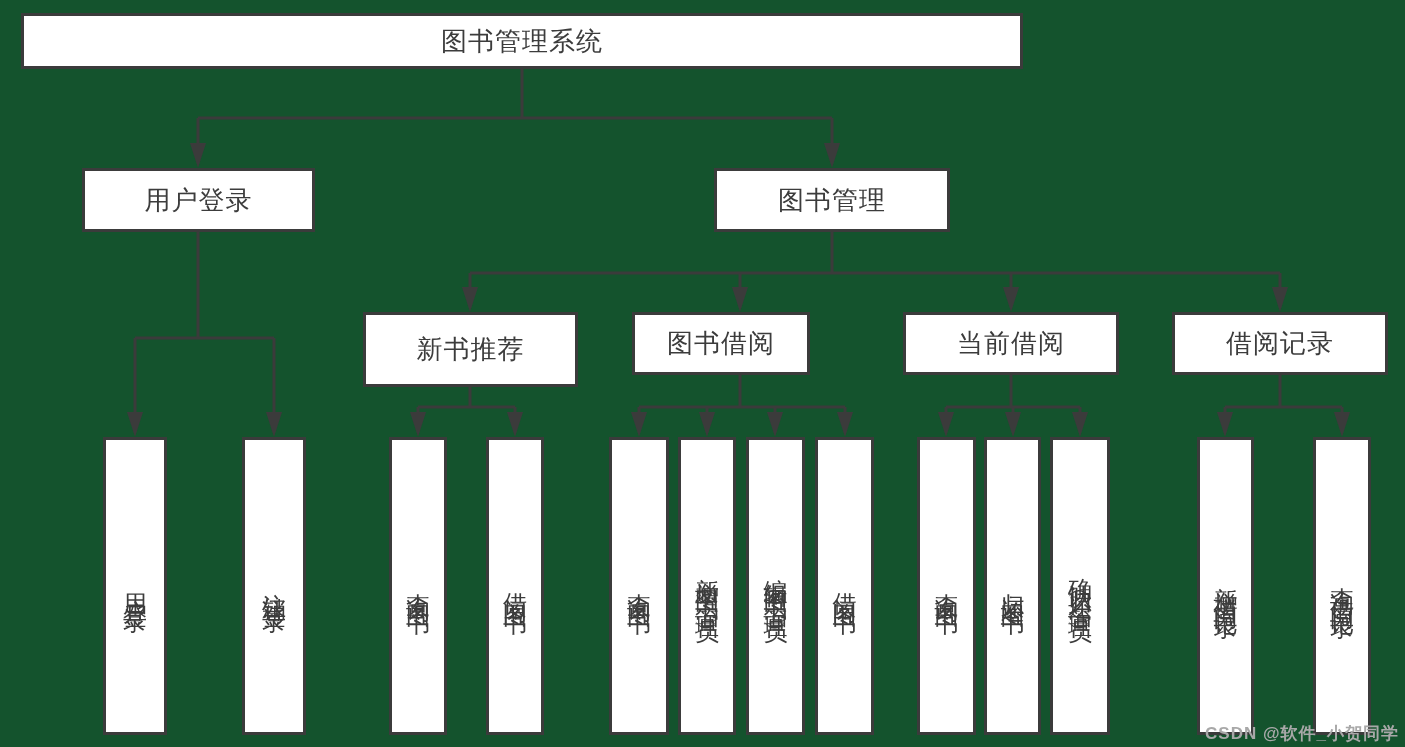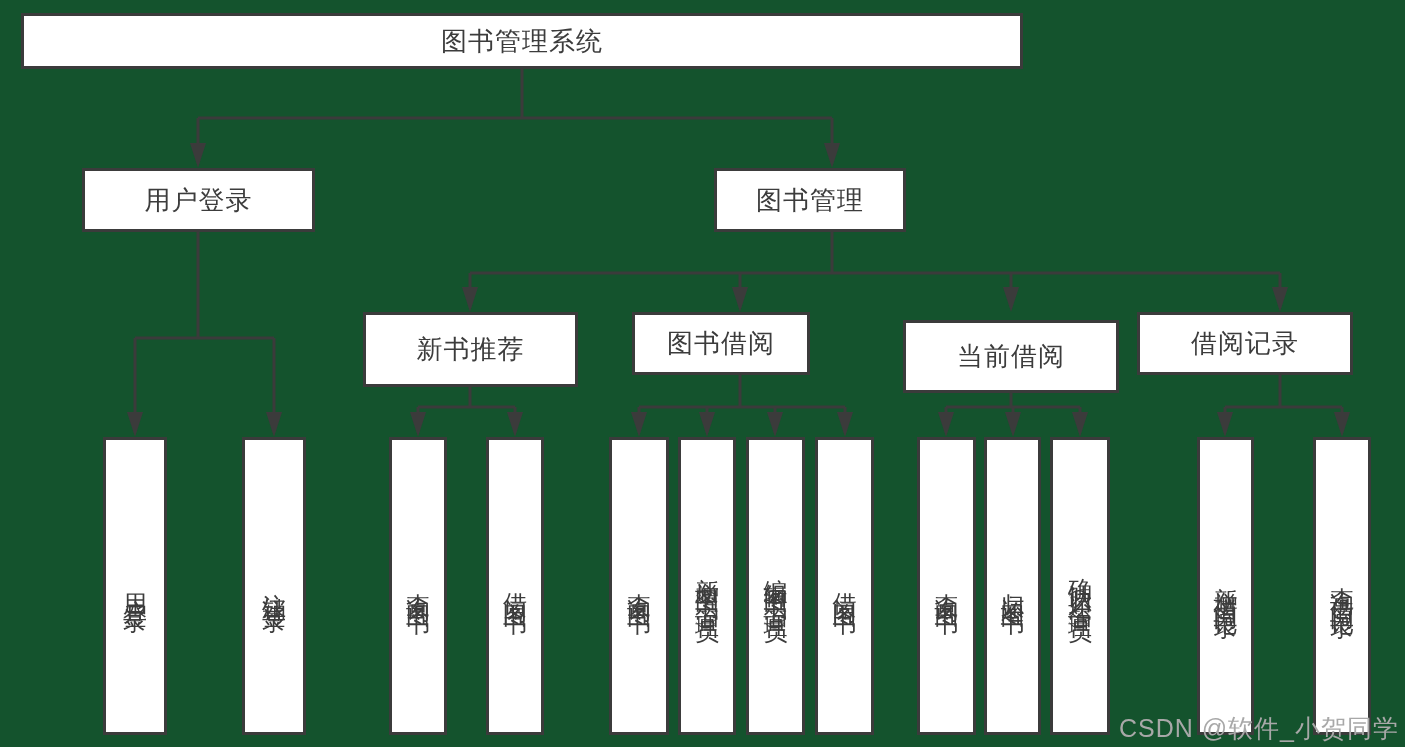--- a/index.html
+++ b/index.html
@@ -31,50 +31,51 @@
     font-size:24px;
     writing-mode:vertical-rl;
     text-orientation:mixed;
     letter-spacing:6px;
     line-height:1;
   }
   
   #n-root{left:21px;top:13px;width:1002px;height:56px;}
   
   #n-user-login{left:82px;top:168px;width:233px;height:64px;}
-  #n-book-mgmt{left:714px;top:168px;width:192px;height:64px;}
+  #n-book-mgmt{left:714px;top:168px;width:236px;height:64px;}
   
   #n-new-book-rec{left:363px;top:312px;width:215px;height:75px;}
   #n-book-borrow{left:632px;top:312px;width:178px;height:63px;}
-  #n-current-borrow{left:903px;top:312px;width:216px;height:73px;margin-top:8px;}
-  #n-borrow-record{left:1137px;top:312px;width:216px;height:63px;}
+  #n-current-borrow{left:903px;top:312px;width:216px;height:63px;}
+  #n-borrow-record{left:1172px;top:312px;width:216px;height:63px;}
   
   #n-leaf-user-login{left:103px;top:437px;width:64px;height:298px;}
   #n-leaf-logout{left:242px;top:437px;width:64px;height:298px;}
   #n-nbr-query{left:389px;top:437px;width:58px;height:298px;}
   #n-nbr-borrow{left:486px;top:437px;width:58px;height:298px;}
   #n-bb-query{left:609px;top:437px;width:60px;height:298px;}
   #n-bb-add{left:678px;top:437px;width:58px;height:298px;}
   #n-bb-edit{left:746px;top:437px;width:59px;height:298px;}
   #n-bb-borrow{left:815px;top:437px;width:59px;height:298px;}
   #n-cb-query{left:917px;top:437px;width:59px;height:298px;}
   #n-cb-return{left:984px;top:437px;width:57px;height:298px;}
   #n-cb-confirm{left:1050px;top:437px;width:60px;height:298px;}
   #n-br-add{left:1197px;top:437px;width:57px;height:298px;}
   #n-br-query{left:1313px;top:437px;width:58px;height:298px;}
 
   .watermark{
     position:absolute;
     right:6px;
     bottom:2px;
-    font-size:25px;
+    font-size:17px;
     color:#a8a8a8;
     letter-spacing:1px;
     z-index:5;
     white-space:nowrap;
+    font-weight:bold;
   }
 </style>
 </head>
 <body>
 
 <div id="stage">
 
   <svg class="connectors" width="1405" height="747" viewBox="0 0 1405 747">
     <g stroke="#3b3b3b" stroke-width="3" fill="none">
 

